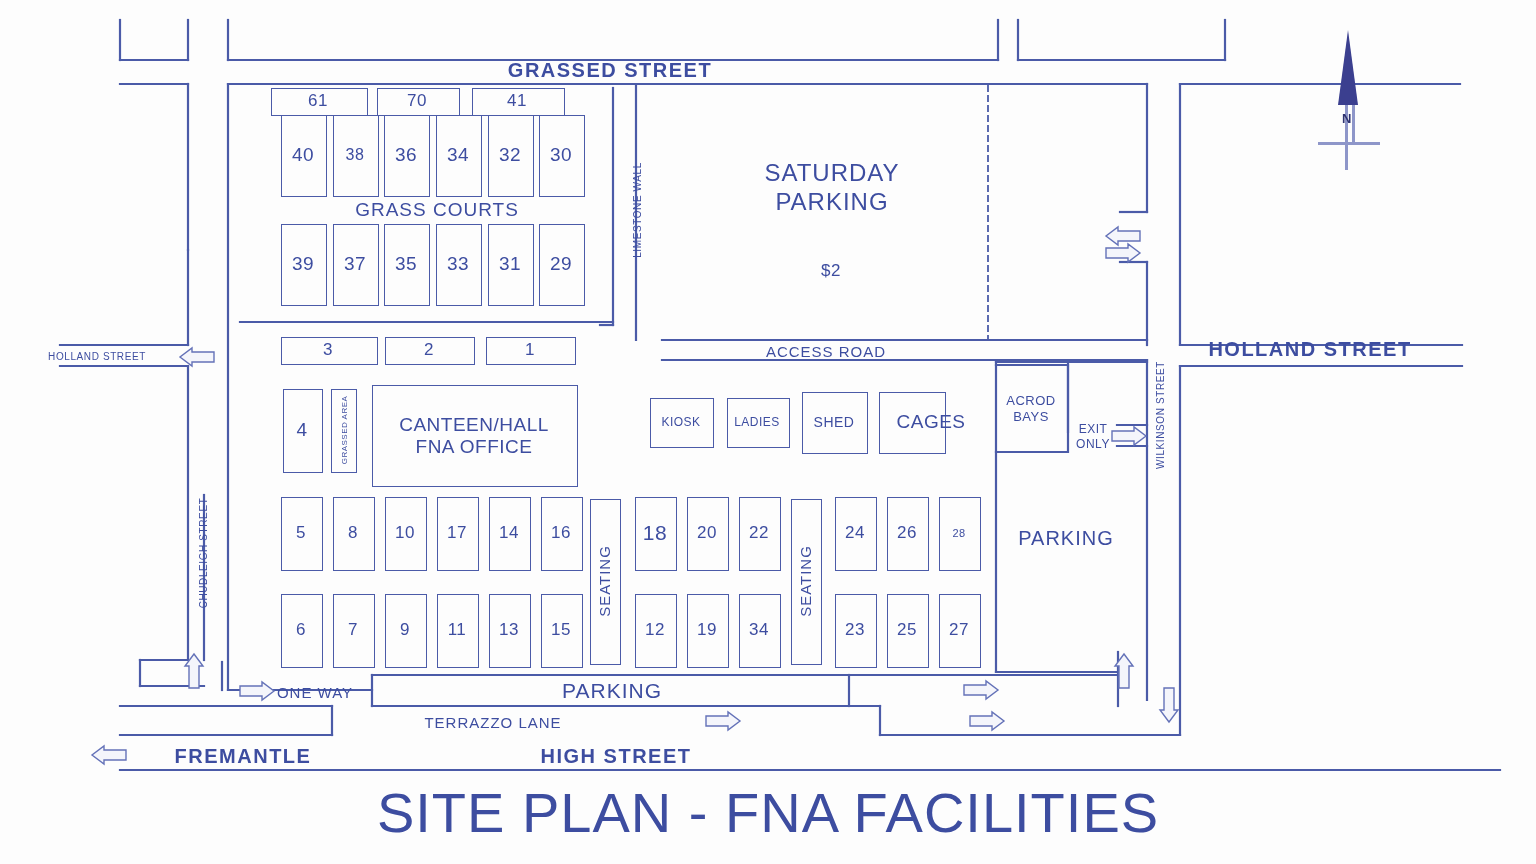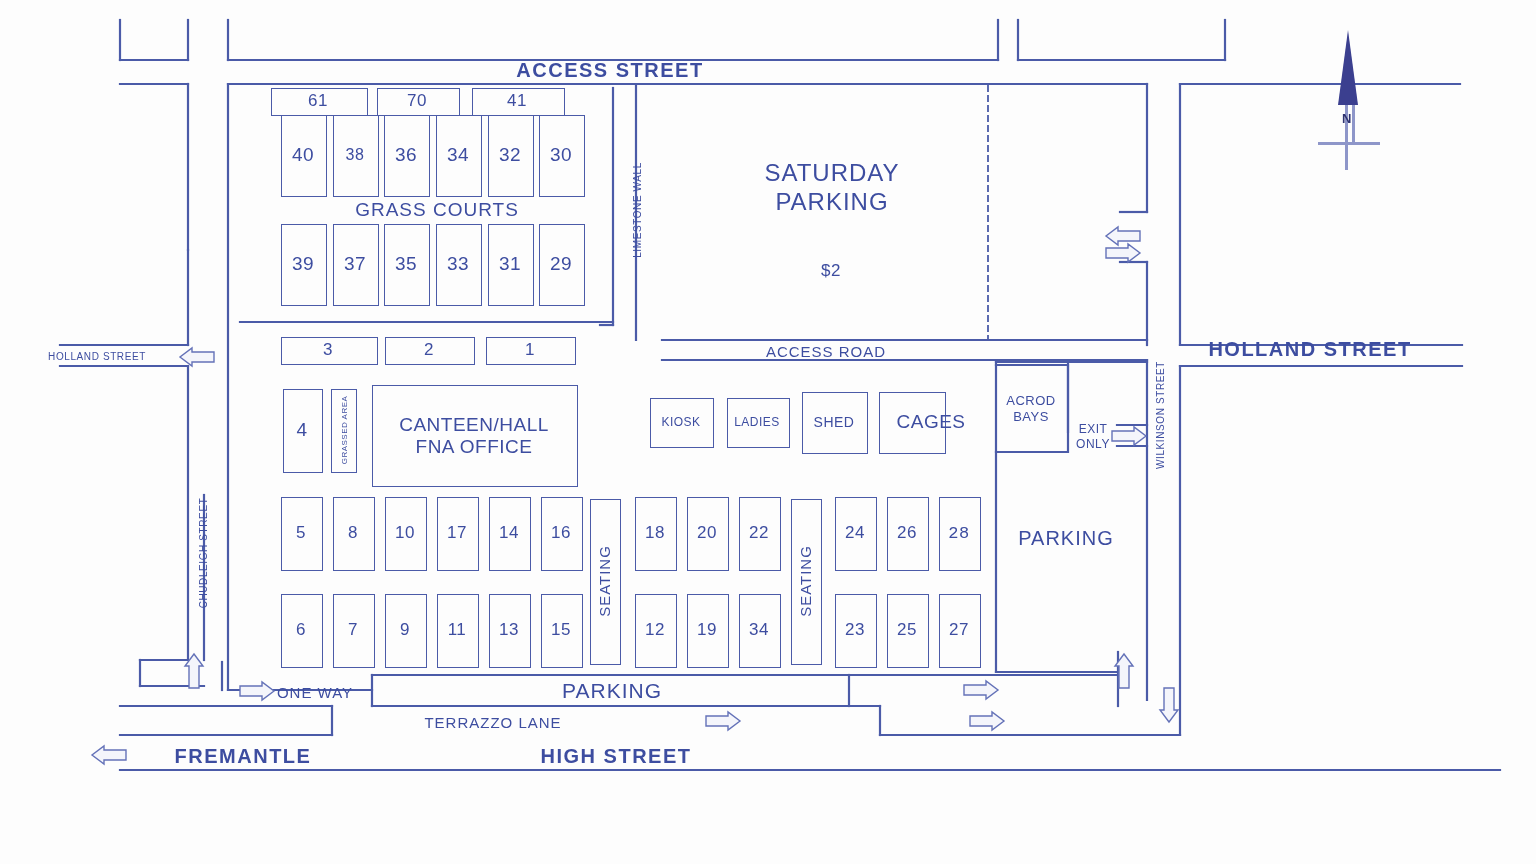--- a/index.html
+++ b/index.html
@@ -135,24 +135,25 @@
     </g>
 
     <g>
       <path d="M1348 30 L1358 105 L1338 105 Z" fill="#3b3f8f" stroke="none"></path>
       <rect x="1345" y="105" width="3" height="65" fill="#8e96c9"></rect>
       <rect x="1352" y="105" width="3" height="40" fill="#8e96c9"></rect>
       <rect x="1318" y="142" width="62" height="3" fill="#8e96c9"></rect>
     </g>
   </svg>
 
+  <div class="lbl title ctr" style="left:768px;top:812px;">SITE PLAN - FNA FACILITIES</div>
 
   <div class="lbl ctr" style="left:1347px;top:118px;font-size:13px;font-weight:bold;color:#2e3270;">N</div>
 
-  <div class="lbl street-lg ctr" style="left:610px;top:70px;">ACCESS STREET</div>
+  <div class="lbl street-lg ctr" style="left:610px;top:70px;">GRASSED STREET</div>
   <div class="lbl street-sm ctr" style="left:97px;top:356px;">HOLLAND STREET</div>
   <div class="lbl street-lg ctr" style="left:1310px;top:349px;">HOLLAND STREET</div>
   <div class="lbl street-sm vert" style="left:203px;top:553px;">CHUDLEIGH STREET</div>
   <div class="lbl street-sm vert" style="left:1160px;top:415px;">WILKINSON STREET</div>
   <div class="lbl street-lg ctr" style="left:616px;top:756px;">HIGH STREET</div>
   <div class="lbl street-md ctr" style="left:493px;top:722px;">TERRAZZO LANE</div>
   <div class="lbl street-md ctr" style="left:826px;top:351px;">ACCESS ROAD</div>
   <div class="lbl street-lg ctr" style="left:243px;top:756px;">FREMANTLE</div>
   <div class="lbl street-md ctr" style="left:315px;top:692px;">ONE WAY</div>
 
@@ -234,31 +235,31 @@
       <div class="lbl ctr" style="left: 353px; top: 533px; font-size: 17px;">8</div>
       <div style="position: absolute; left: 385px; top: 497px; width: 40px; height: 72px; border: 1.8px solid rgb(75, 91, 168);"></div>
       <div class="lbl ctr" style="left: 405px; top: 533px; font-size: 17px; text-align: center;">10</div>
       <div style="position: absolute; left: 437px; top: 497px; width: 40px; height: 72px; border: 1.8px solid rgb(75, 91, 168);"></div>
       <div class="lbl ctr" style="left: 457px; top: 533px; font-size: 17px;">17</div>
       <div style="position: absolute; left: 489px; top: 497px; width: 40px; height: 72px; border: 1.8px solid rgb(75, 91, 168);"></div>
       <div class="lbl ctr" style="left: 509px; top: 533px; font-size: 17px;">14</div>
       <div style="position: absolute; left: 541px; top: 497px; width: 40px; height: 72px; border: 1.8px solid rgb(75, 91, 168);"></div>
       <div class="lbl ctr" style="left: 561px; top: 533px; font-size: 17px;">16</div>
       <div style="position: absolute; left: 635px; top: 497px; width: 40px; height: 72px; border: 1.8px solid rgb(75, 91, 168);"></div>
-      <div class="lbl ctr" style="left: 655px; top: 533px; font-size: 17px;">18</div>
+      <div class="lbl ctr" style="left: 655px; top: 533px; font-size: 21px;">18</div>
       <div style="position: absolute; left: 687px; top: 497px; width: 40px; height: 72px; border: 1.8px solid rgb(75, 91, 168);"></div>
       <div class="lbl ctr" style="left: 707px; top: 533px; font-size: 17px;">20</div>
       <div style="position: absolute; left: 739px; top: 497px; width: 40px; height: 72px; border: 1.8px solid rgb(75, 91, 168);"></div>
       <div class="lbl ctr" style="left: 759px; top: 533px; font-size: 17px;">22</div>
       <div style="position: absolute; left: 835px; top: 497px; width: 40px; height: 72px; border: 1.8px solid rgb(75, 91, 168);"></div>
       <div class="lbl ctr" style="left: 855px; top: 533px; font-size: 17px;">24</div>
       <div style="position: absolute; left: 887px; top: 497px; width: 40px; height: 72px; border: 1.8px solid rgb(75, 91, 168);"></div>
       <div class="lbl ctr" style="left: 907px; top: 533px; font-size: 17px;">26</div>
       <div style="position: absolute; left: 939px; top: 497px; width: 40px; height: 72px; border: 1.8px solid rgb(75, 91, 168);"></div>
-      <div class="lbl ctr" style="left: 959px; top: 533px; font-size: 17px; font-family: Liberation Mono, monospace;">28</div>
+      <div class="lbl ctr" style="left: 959px; top: 533px; font-size: 11px;">28</div>
       <div style="position: absolute; left: 281px; top: 594px; width: 40px; height: 72px; border: 1.8px solid rgb(75, 91, 168);"></div>
       <div class="lbl ctr" style="left: 301px; top: 630px; font-size: 17px;">6</div>
       <div style="position: absolute; left: 333px; top: 594px; width: 40px; height: 72px; border: 1.8px solid rgb(75, 91, 168);"></div>
       <div class="lbl ctr" style="left: 353px; top: 630px; font-size: 17px;">7</div>
       <div style="position: absolute; left: 385px; top: 594px; width: 40px; height: 72px; border: 1.8px solid rgb(75, 91, 168);"></div>
       <div class="lbl ctr" style="left: 405px; top: 630px; font-size: 17px;">9</div>
       <div style="position: absolute; left: 437px; top: 594px; width: 40px; height: 72px; border: 1.8px solid rgb(75, 91, 168);"></div>
       <div class="lbl ctr" style="left: 457px; top: 630px; font-size: 17px;">11</div>
       <div style="position: absolute; left: 489px; top: 594px; width: 40px; height: 72px; border: 1.8px solid rgb(75, 91, 168);"></div>
       <div class="lbl ctr" style="left: 509px; top: 630px; font-size: 17px;">13</div>

